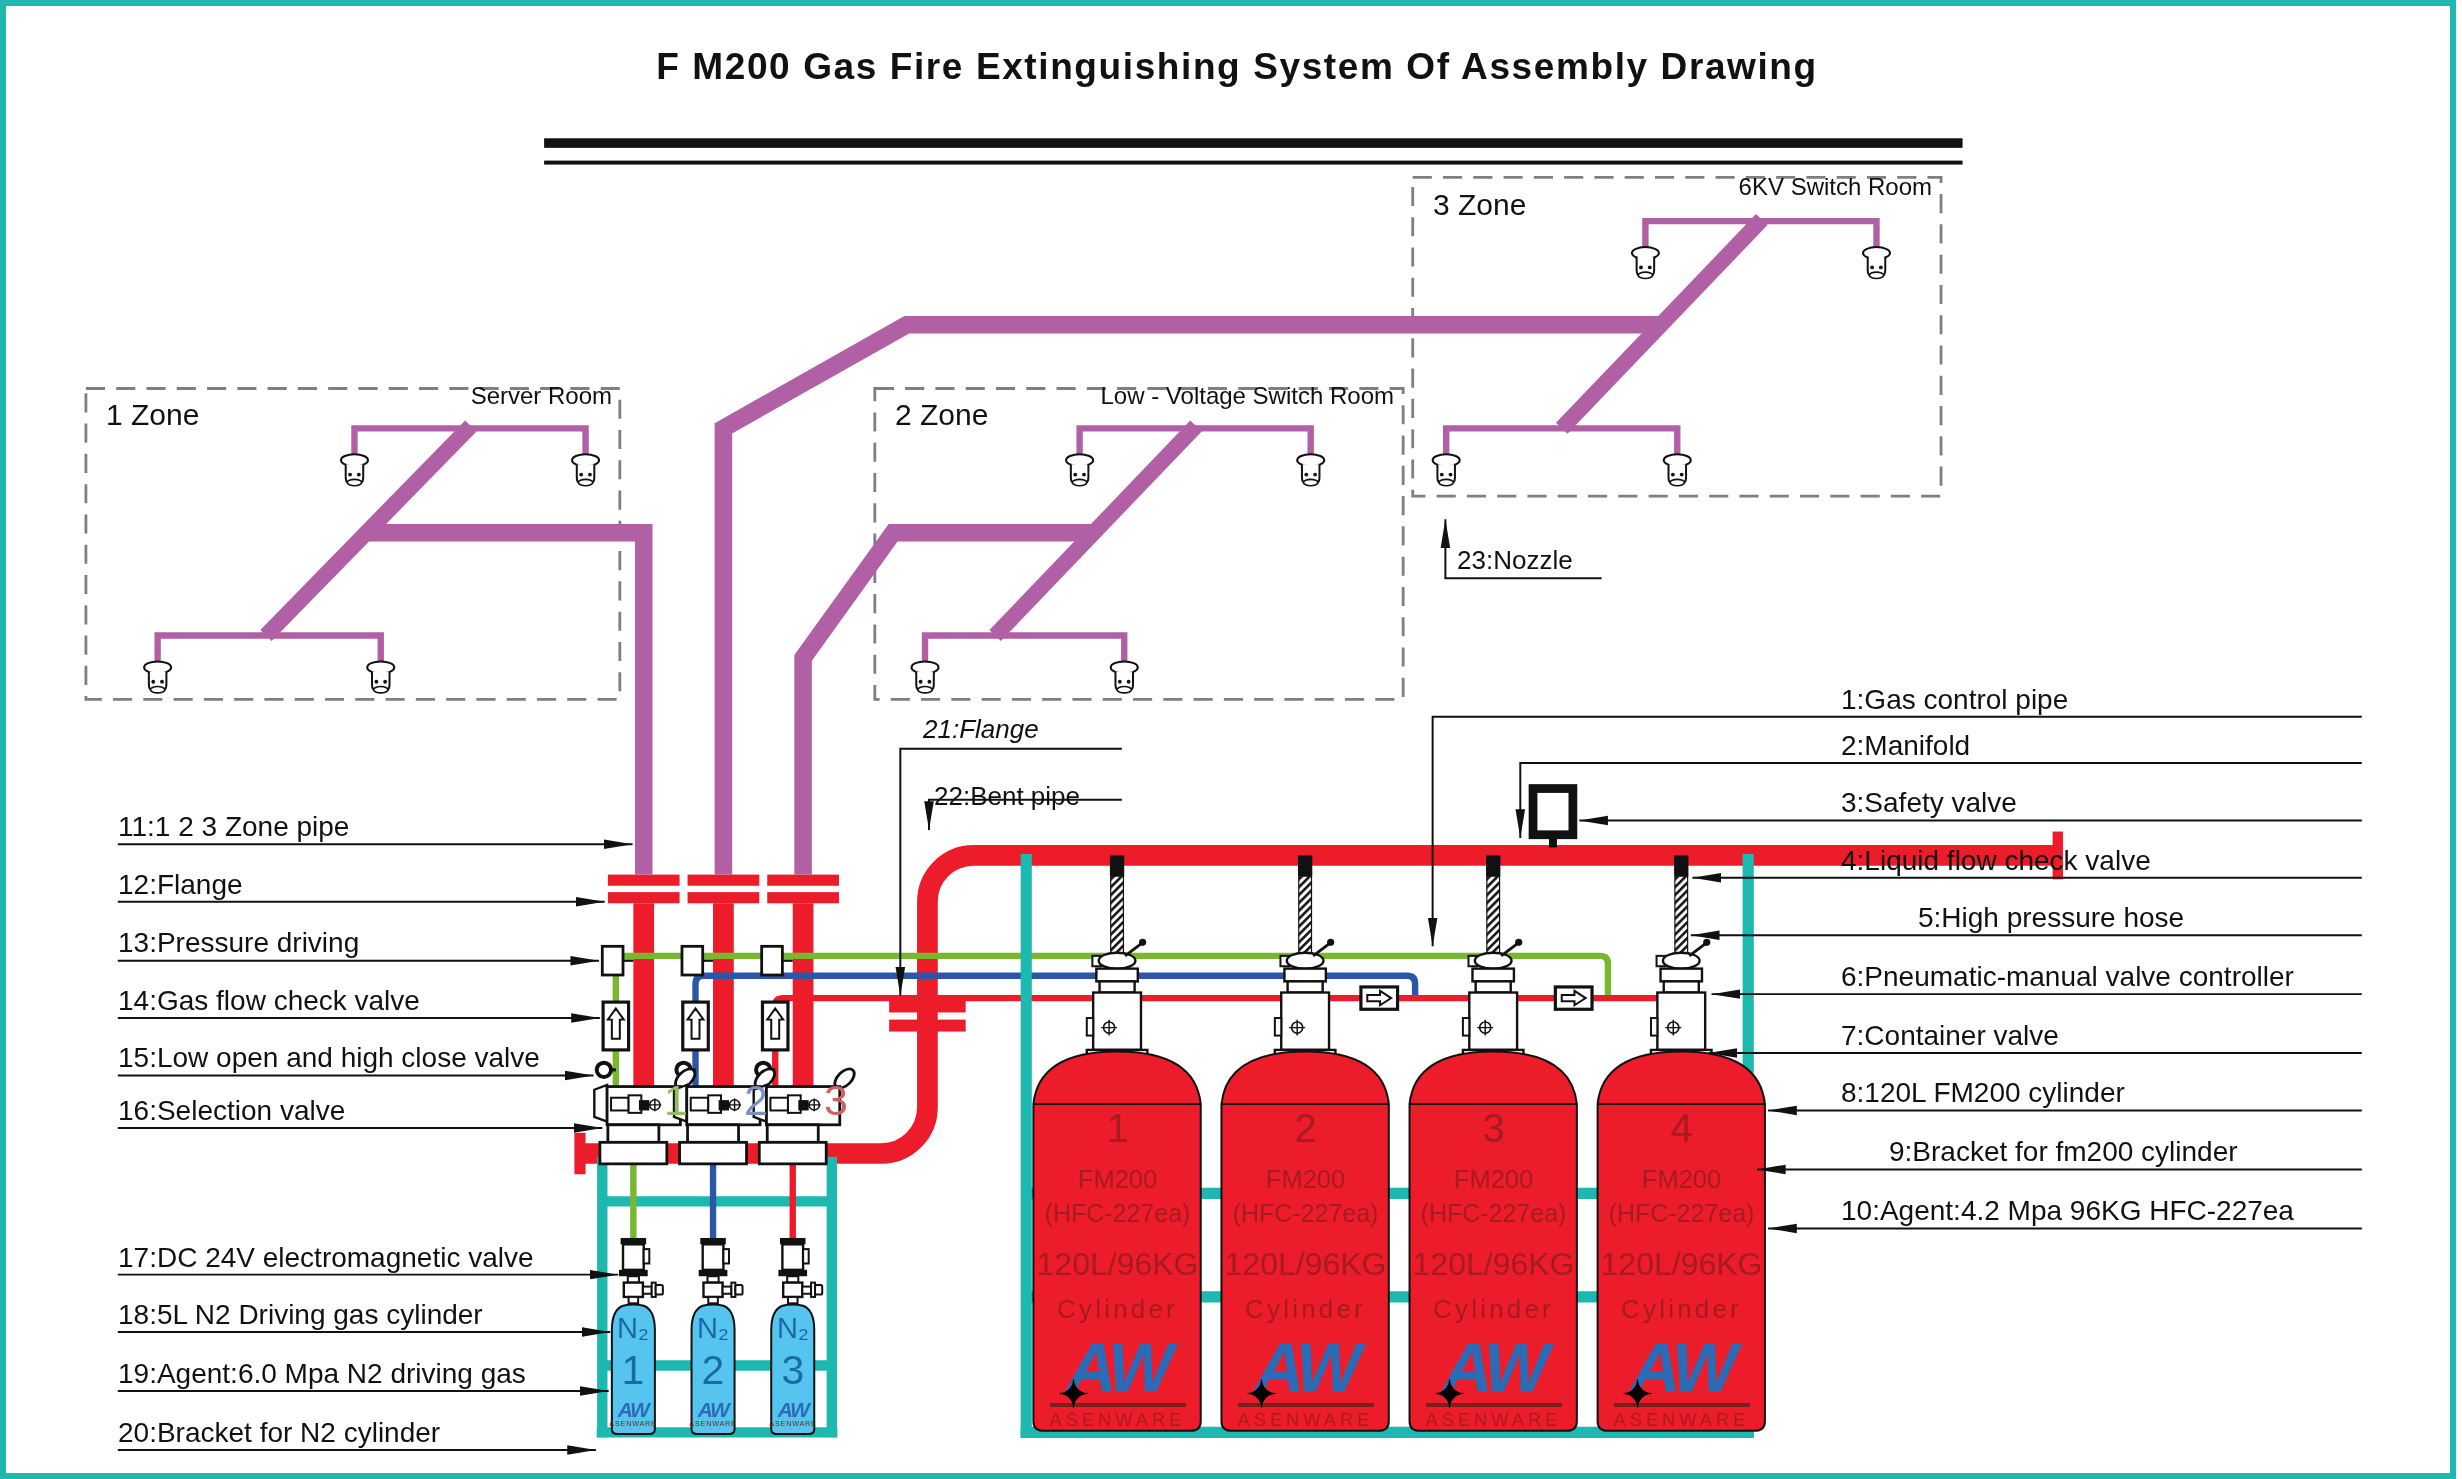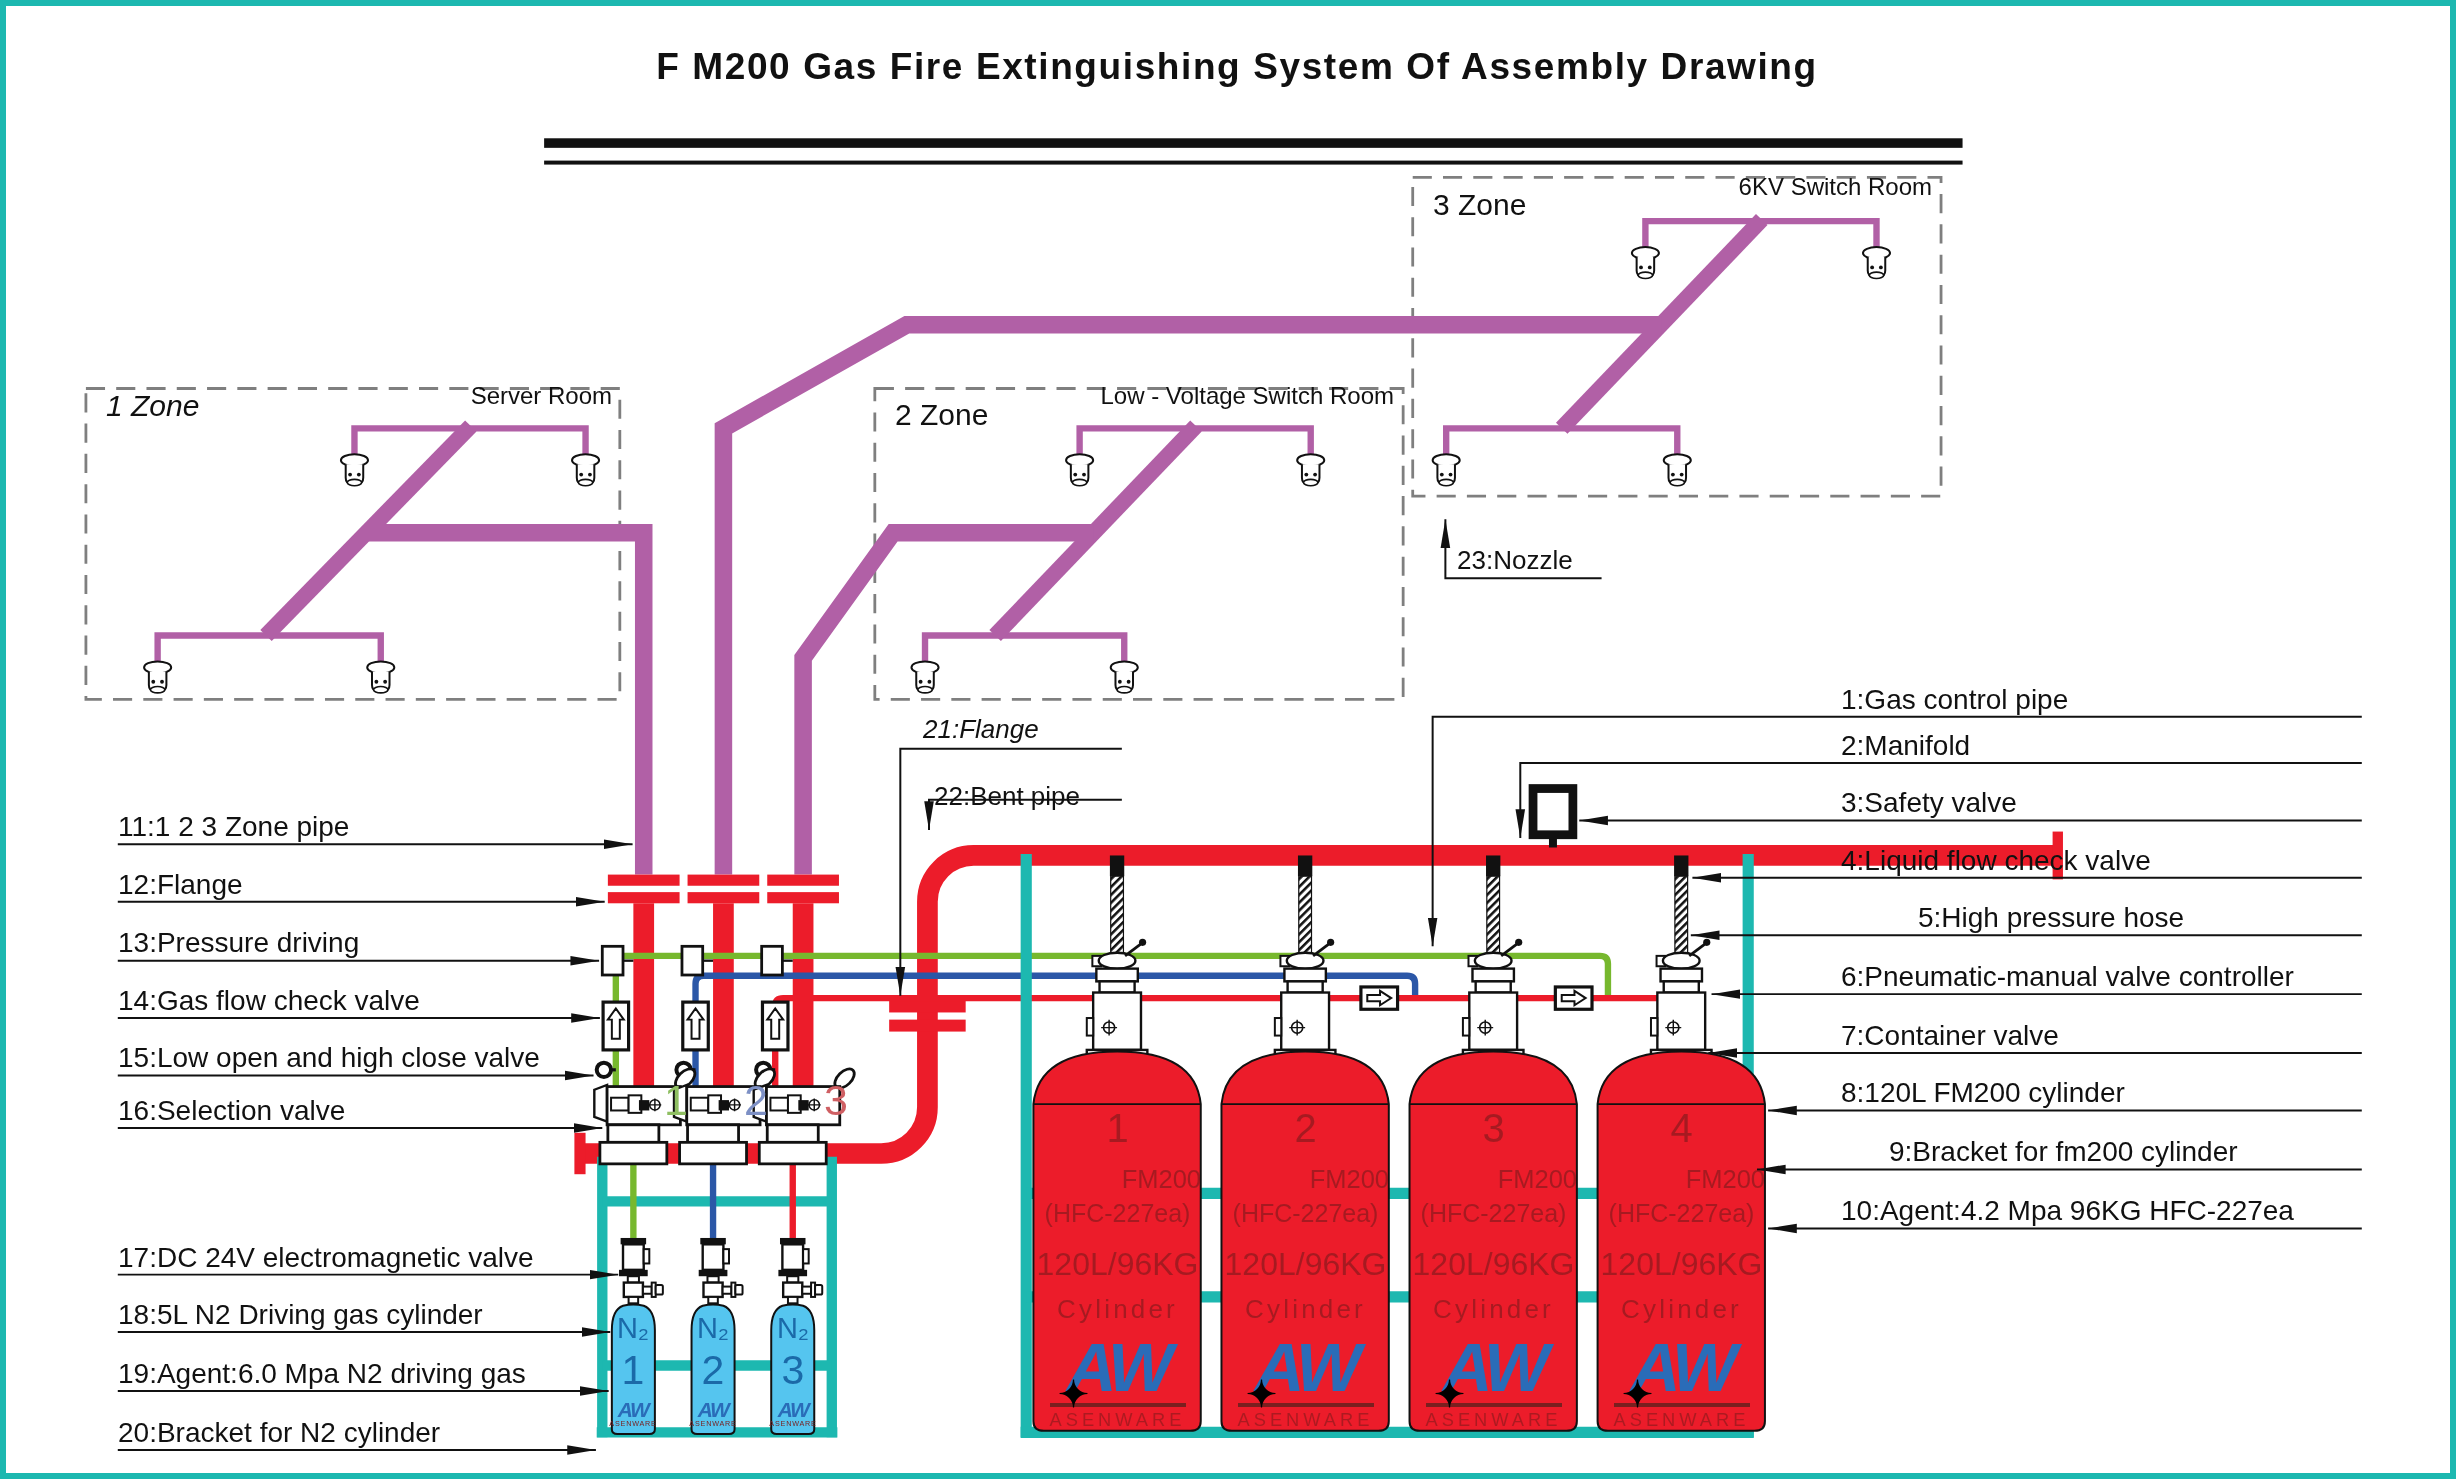--- a/index.html
+++ b/index.html
@@ -11,21 +11,21 @@
   svg.layer{position:absolute;left:0;top:0;}
   .txt{position:absolute;white-space:nowrap;color:#111;}
   .title{left:0;top:40px;width:2462px;text-align:center;font-size:37px;font-weight:600;letter-spacing:1.6px;}
   .zone-name{font-size:30px;}
   .room-name{font-size:24px;text-align:right;}
   .lbl{font-size:28px;}
   .lbl-misc{font-size:26px;}
   
   .fmstack{position:absolute;width:167px;height:375px;top:1051px;text-align:center;color:rgba(110,25,25,.55);}
   .fm-num{font-size:40px;margin-top:49px;}
-  .fm-brand{font-size:25.5px;margin-top:14.3px;text-align:right;}
+  .fm-brand{font-size:25.5px;margin-top:14.3px;}
   .fm-agent{font-size:25px;margin-top:4.8px;}
   .fm-cap{font-size:32px;margin-top:17.5px;}
   .fm-word{font-size:26px;margin-top:11px;letter-spacing:3.2px;}
   .fm-logo{position:relative;margin-top:8px;font-size:69px;line-height:69px;font-weight:800;font-style:italic;color:#2a6cb8;letter-spacing:-4.8px;}
   .fm-logo .logo-star{position:absolute;left:24px;top:27px;font-size:37px;font-style:normal;color:#000;letter-spacing:0;}
   .fm-underline{width:136px;height:0;border-bottom:4px solid #7a1f1f;margin:1.6px auto 0 auto;}
   .fm-company{font-size:18.3px;letter-spacing:4px;color:rgba(120,25,25,.55);margin-top:1.6px;}
   
   .n2stack{position:absolute;width:64px;top:1306px;text-align:center;color:#1b6aa8;}
   .n2-gas{font-size:29px;font-weight:300;}
@@ -323,21 +323,21 @@
     <path d="M2956,1534 H2211" marker-end="url(#arr)"></path>
 
     <path d="M1400,932 H1122 V1242" marker-end="url(#arr)"></path>
     <path d="M1400,996 H1158 V1034" marker-end="url(#arr)"></path>
     <path d="M2002,718 H1806 V644" marker-end="url(#arr)"></path>
   </g>
 </svg>
 
 <div class="txt title">F M200 Gas Fire Extinguishing System Of Assembly Drawing</div>
 
-<div class="txt zone-name" style="left:100px;top:383px;font-style:italic;">1 Zone</div>
+<div class="txt zone-name" style="left:100px;top:392px;">1 Zone</div>
 <div class="txt room-name" style="left:335px;top:376px;width:271px;">Server Room</div>
 <div class="txt zone-name" style="left:889px;top:392px;">2 Zone</div>
 <div class="txt room-name" style="left:1036px;top:376px;width:352px;">Low - Voltage Switch Room</div>
 <div class="txt zone-name" style="left:1427px;top:182px;">3 Zone</div>
 <div class="txt room-name" style="left:1658px;top:167px;width:268px;">6KV Switch Room</div>
 
 <div class="txt lbl" style="left:112px;top:805px;">11:1 2 3 Zone pipe</div>
 <div class="txt lbl" style="left:112px;top:863px;">12:Flange</div>
 <div class="txt lbl" style="left:112px;top:921px;">13:Pressure driving</div>
 <div class="txt lbl" style="left:112px;top:979px;">14:Gas flow check valve</div>

